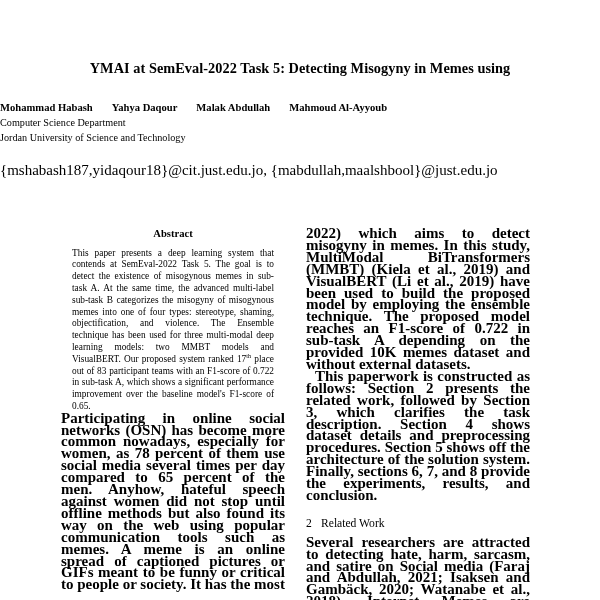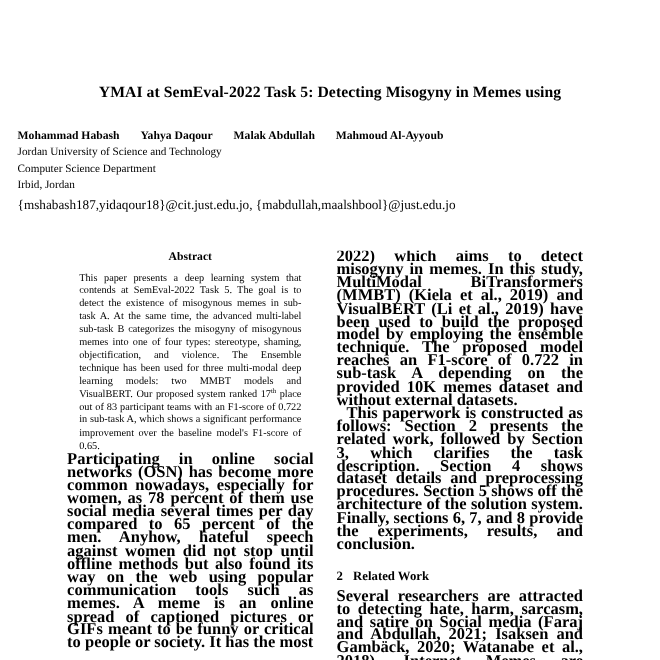--- a/index.html
+++ b/index.html
@@ -14,21 +14,21 @@
     overflow: hidden;
     font-family: "Liberation Serif", "DejaVu Serif", serif;
     color: #000000;
     -webkit-font-smoothing: antialiased;
   }
 
   .page {
     position: relative;
     width: 600px;
     height: 600px;
-    padding: 16px;
+    padding: 0;
     box-sizing: border-box;
     overflow: hidden;
   }
 
   
   .title-block {
     padding: 0 62px;
     padding-top: 58px;
     text-align: center;
   }
@@ -60,23 +60,23 @@
   .author-sep {
     display: inline-block;
     width: 19px;
   }
   .affil-line {
     font-size: 10.2px;
     line-height: 1.39;
     margin-top: 1px;
   }
   .email-line {
-    font-size: 12px;
+    font-size: 15px;
     line-height: 1.4;
-    margin-top: 1px;
+    margin-top: 15px;
     white-space: nowrap;
   }
 
   
   .columns {
     position: absolute;
     top: 228px;
     left: 0;
     width: 600px;
     height: 372px;
@@ -106,21 +106,21 @@
     font-size: 9.35px;
     line-height: 11.78px;
     text-align: justify;
     text-justify: inter-word;
     hyphens: manual;
   }
 
   
   .section-heading {
     font-size: 11.6px;
-    font-weight: bold;
+    font-weight: normal;
     margin: 15px 0 6px 0;
     line-height: 1.2;
   }
   .section-heading .secnum {
     display: inline-block;
     width: 15px;
   }
   .col-right .section-heading:first-child {
     margin-top: 0;
   }
@@ -159,23 +159,22 @@
   <div class="title-block">
     <h1 class="paper-title">
       <span class="tline">YMAI at SemEval-2022 Task 5: Detecting Misogyny in Memes using</span>
     </h1>
   </div>
 
   <div class="authors-block">
     <div class="author-names">
       <span class="author">Mohammad Habash</span><span class="author-sep"></span><span class="author">Yahya Daqour</span><span class="author-sep"></span><span class="author">Malak Abdullah</span><span class="author-sep"></span><span class="author">Mahmoud Al-Ayyoub</span>
     </div>
+    <div class="affil-line">Computer Science Department</div>
     <div class="affil-line">Jordan University of Science and Technology</div>
-    <div class="affil-line">Computer Science Department</div>
-    <div class="affil-line">Irbid, Jordan</div>
     <div class="email-line">{mshabash187,yidaqour18}@cit.just.edu.jo, {mabdullah,maalshbool}@just.edu.jo</div>
   </div>
 
   <div class="columns">
 
     <div class="col col-left">
 
       <div class="abstract-heading">Abstract</div>
 
       <div class="abstract-body"><span>This paper presents a deep learning system that contends at SemEval-2022 Task 5. The goal is to detect the existence of misogynous memes in sub-task A. At the same time, the advanced multi-label sub-task B categorizes the misogyny of misogynous memes into one of four types: stereotype, shaming, objectification, and violence. The Ensemble technique has been used for three multi-modal deep learning models: two MMBT models and VisualBERT. Our proposed system ranked 17</span><sup>th</sup><span> place out of 83 participant teams with an F1-score of 0.722 in sub-task A, which shows a significant performance improvement over the baseline model's F1-score of 0.65.</span></div>

